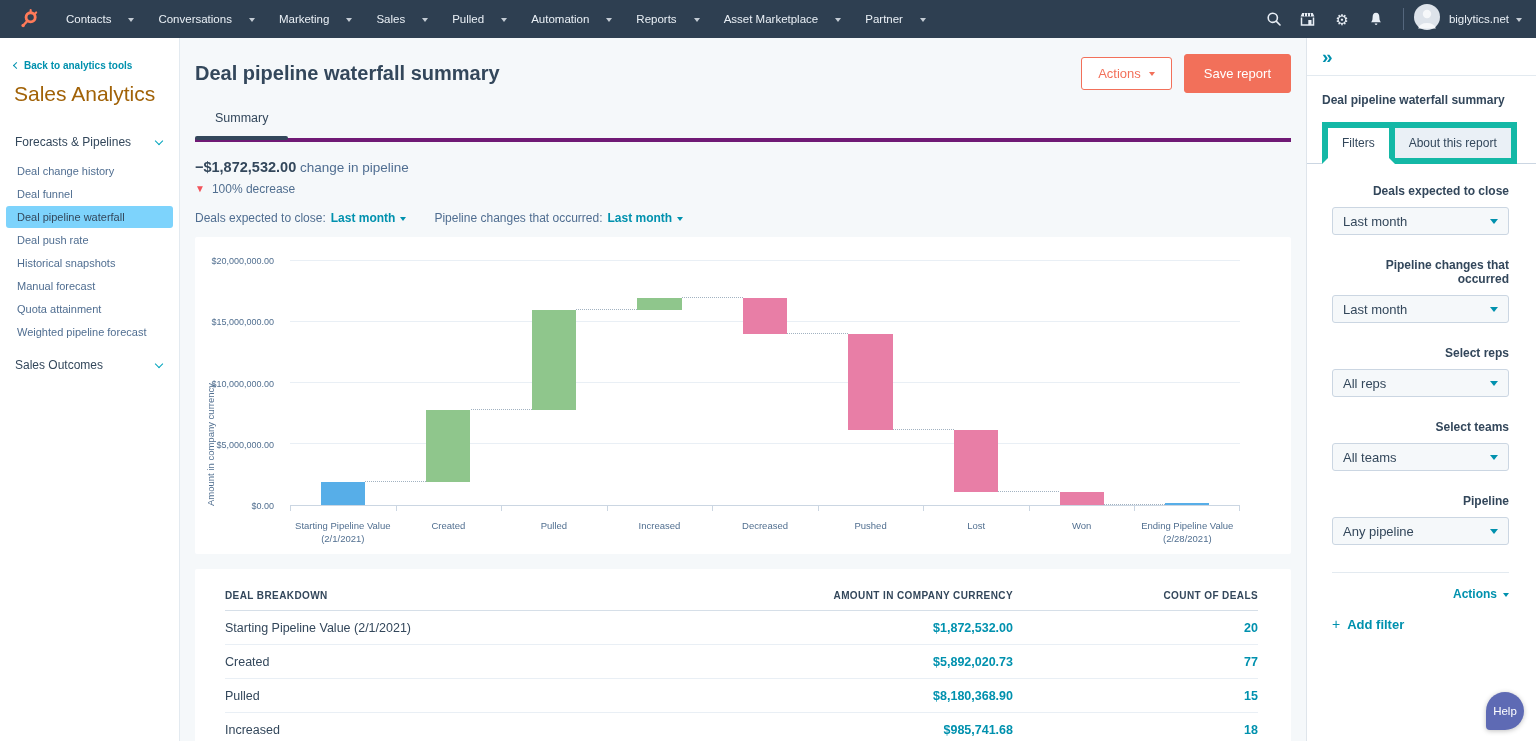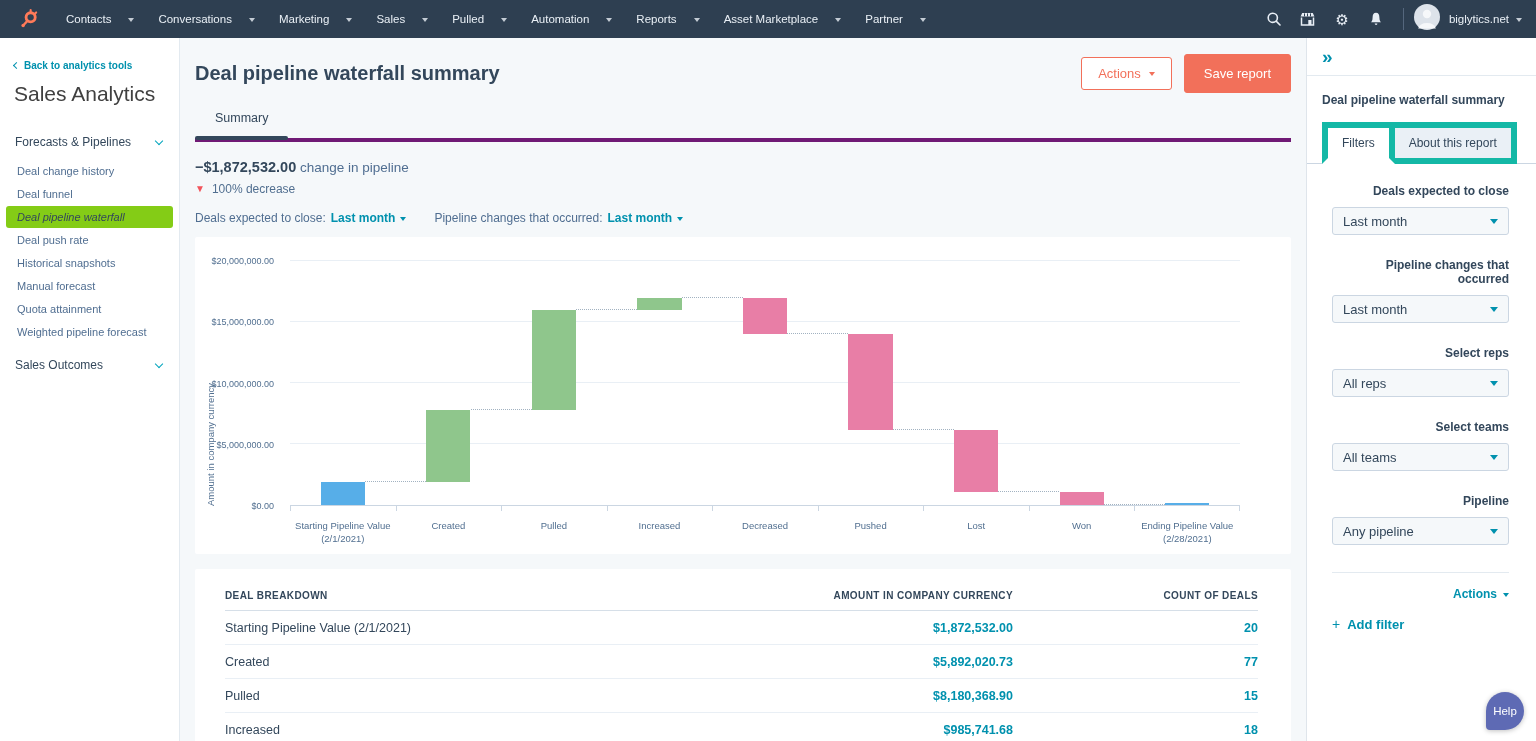--- a/index.html
+++ b/index.html
@@ -18,26 +18,26 @@
   .nav-divider { width:1px; height:22px; background:#55677d; margin:0 10px; }
   .account { color:#eaf0f6; font-size:11.5px; display:flex; gap:7px; align-items:center; margin-left:9px; cursor:pointer; }
 
   
   .shell { display:flex; height:703px; }
 
   
   .sidebar { width:180px; background:#fff; border-right:1px solid #e3eaf0; padding:22px 14px 0; flex-shrink:0; }
   .back-link { color:#0091ae; font-size:10px; font-weight:bold; display:flex; gap:5px; align-items:center; cursor:pointer; }
   .chev-left { width:5px; height:5px; border-left:1.5px solid #0091ae; border-bottom:1.5px solid #0091ae; transform:rotate(45deg); }
-  .sb-title { font-size:21px; font-weight:400; color:#404040; margin:11px 0 20px; }
+  .sb-title { font-size:21px; font-weight:400; color:#a16207; margin:11px 0 20px; }
   .sb-section { display:flex; justify-content:space-between; align-items:center; font-size:12px; color:#33475b; padding:9px 3px 9px 1px; cursor:pointer; }
   .chev-down { width:6px; height:6px; border-right:1.6px solid #00a4bd; border-bottom:1.6px solid #00a4bd; transform:rotate(45deg); margin-top:-3px; }
   .sb-items { margin:2px 0 6px; }
   .sb-item { font-size:11px; color:#506e91; padding:5px 8px 5px 11px; margin:1px -8px; border-radius:3px; cursor:pointer; }
-  .sb-item.selected { background:#84cc16; color:#33475b;font-style:italic; }
+  .sb-item.selected { background:#7dd3fc; color:#33475b; }
 
   
   .main { flex:1; min-width:0; padding:16px 15px 0; overflow:hidden; }
   .main-header { display:flex; justify-content:space-between; align-items:flex-start; }
   .page-title { font-size:20px; font-weight:600; color:#33475b; padding-top:8px; }
   .header-buttons { display:flex; align-items:center; gap:12px; }
   .btn-outline { border:1px solid #f2705a; color:#f2705a; background:#fff; font-size:13px; height:33px; padding:0 16px; border-radius:3px; display:flex; align-items:center; gap:8px; cursor:pointer; }
   .btn-outline .caret-dn { border-top-color:#f2705a; opacity:1; }
   .btn-solid { background:#f2705a; border:1px solid #f2705a; color:#fff; font-size:13px; font-weight:500; height:39px; padding:0 19px; border-radius:3px; display:flex; align-items:center; cursor:pointer; }
   .tabs { margin-top:12px; border-bottom:4px solid #701a75; display:flex; }

